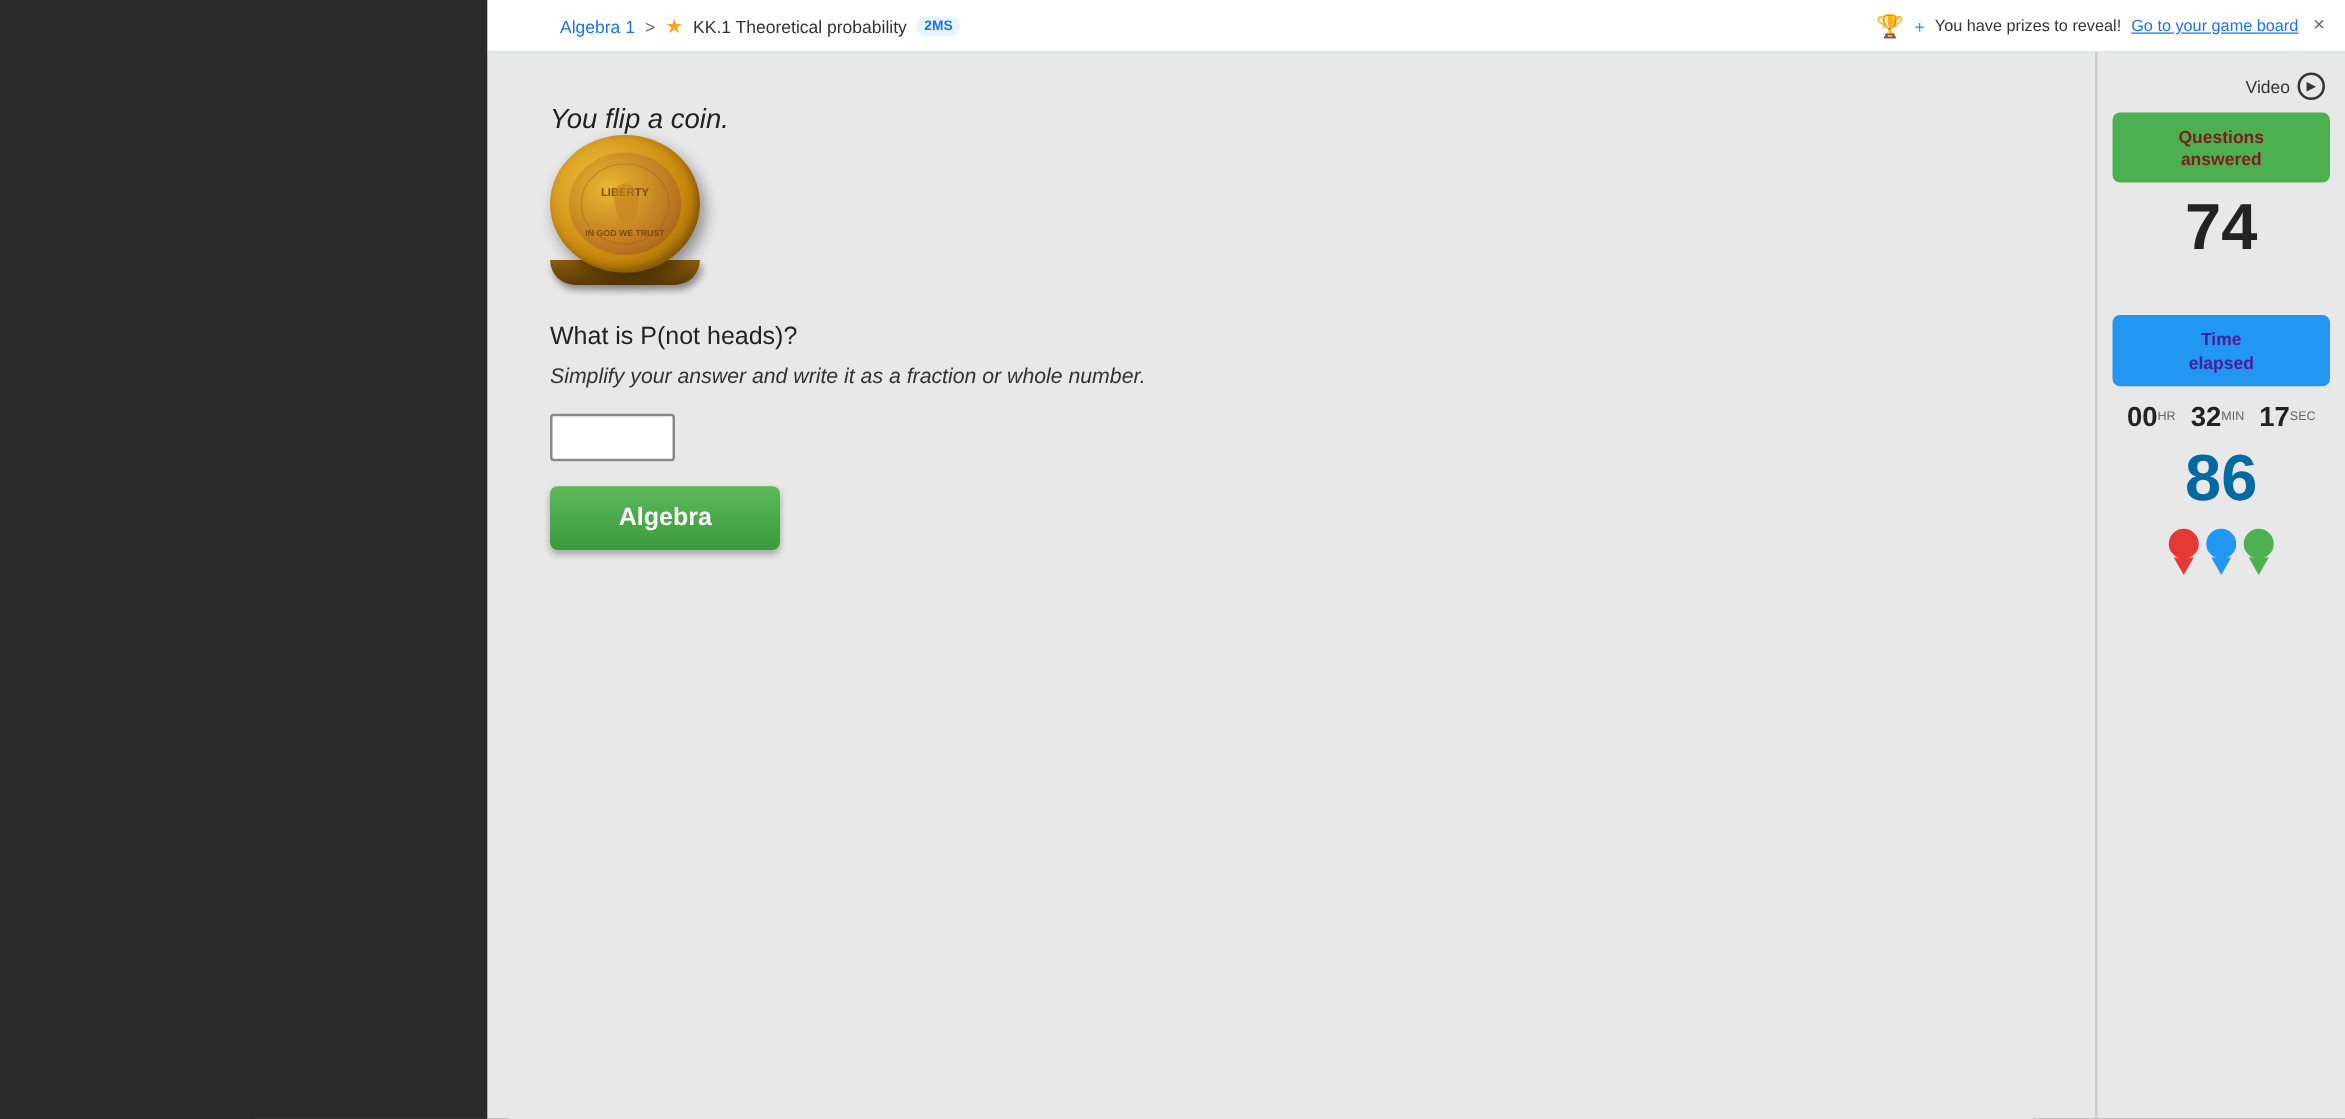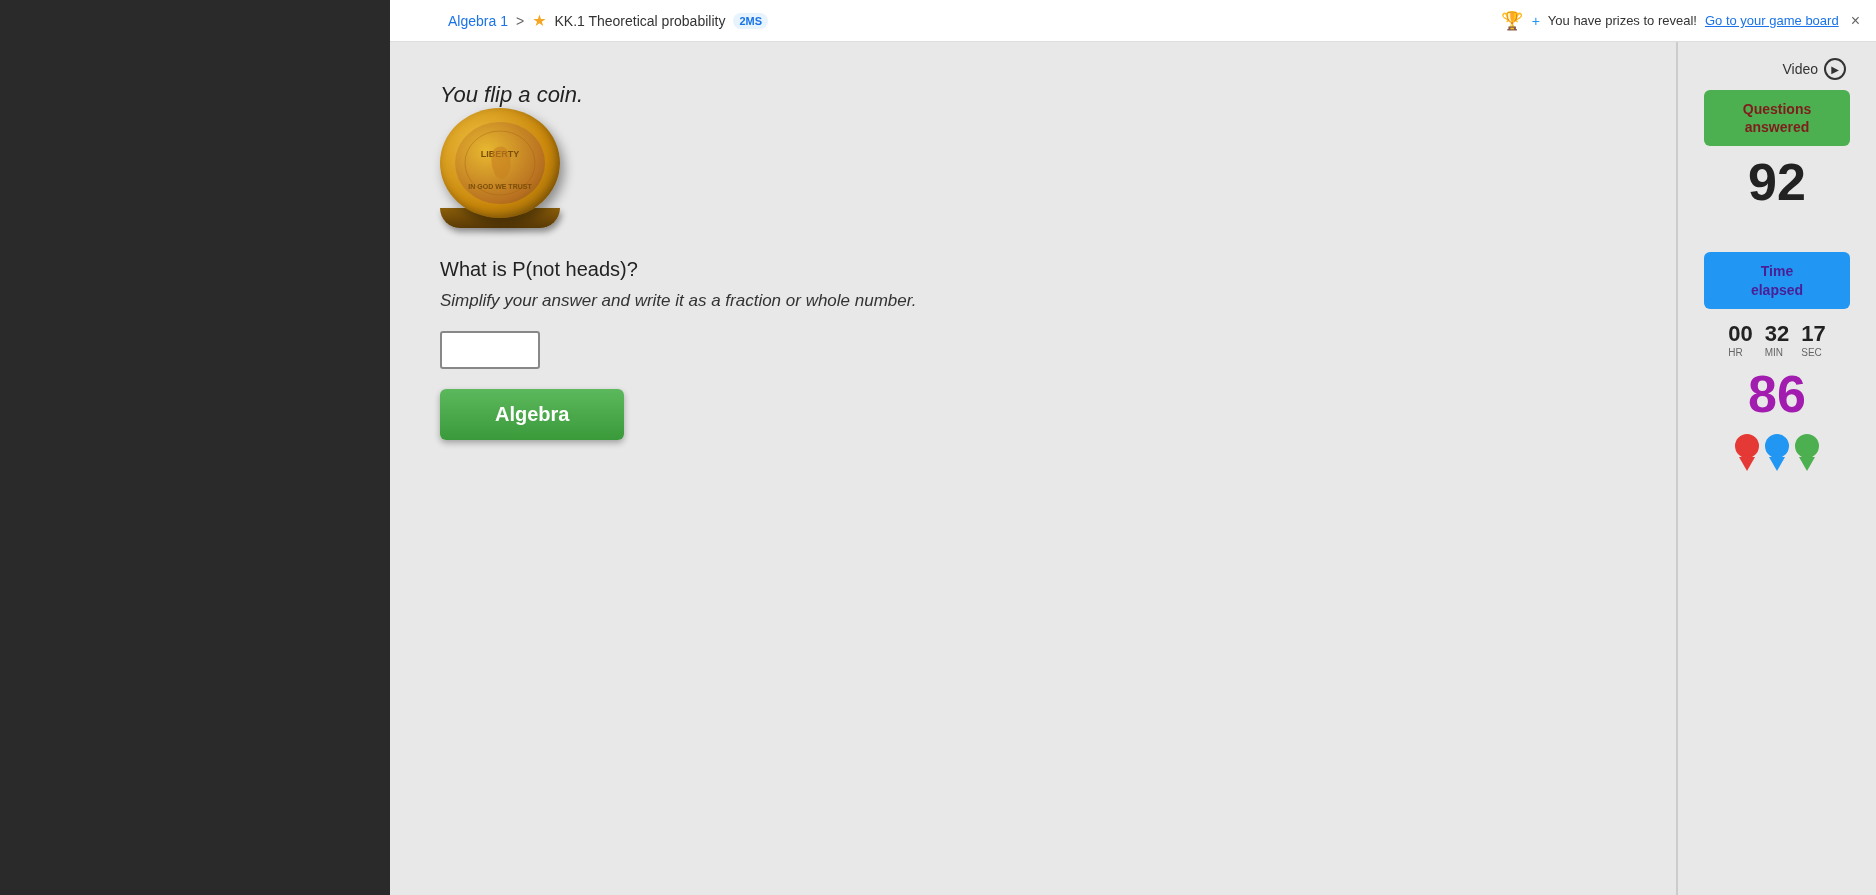--- a/index.html
+++ b/index.html
@@ -207,21 +207,21 @@
       font-size: 20px;
       cursor: pointer;
       font-weight: 600;
       box-shadow: 0 3px 6px rgba(0,0,0,0.3);
     }
 
     
     .right-sidebar {
       width: 200px;
       background: #e8e8e8;
-      padding: 16px 26px;
+      padding: 16px 12px;
       display: flex;
       flex-direction: column;
       align-items: center;
       gap: 10px;
       border-left: 2px solid #ccc;
     }
 
     .video-button {
       display: flex;
       align-items: center;
@@ -282,22 +282,22 @@
 
     .timer-display {
       display: flex;
       gap: 12px;
       align-items: flex-start;
       margin-top: 2px;
     }
 
     .timer-unit {
       display: flex;
-      flex-direction: column;
-      align-items: flex-start;
+      flex-direction: row;
+      align-items: center;
     }
 
     .timer-value {
       font-size: 22px;
       font-weight: 700;
       color: #222;
     }
 
     .timer-label {
       font-size: 10px;
@@ -315,21 +315,21 @@
       font-weight: 700;
       cursor: pointer;
       text-align: center;
       width: 100%;
       line-height: 1.3;
     }
 
     .smartscore-number {
       font-size: 52px;
       font-weight: 700;
-      color: #a21caf;
+      color: #0369a1;
       line-height: 1;
     }
 
     .medals-row {
       display: flex;
       gap: 6px;
       align-items: center;
       margin-top: 4px;
     }
 
@@ -428,21 +428,21 @@
       <div class="video-button">
         <span>Video</span>
         <div class="video-play-icon">▶</div>
       </div>
 
       <button class="questions-answered-btn">
         <span style="white-space:pre-line;">Questions
 answered</span>
       </button>
 
-      <div class="score-number-large">92</div>
+      <div class="score-number-large">74</div>
 
       <button class="time-elapsed-btn">
         <span style="white-space:pre-line;">Time
 elapsed</span>
       </button>
 
       <div class="timer-display">
         <div class="timer-unit">
           <span class="timer-value">00</span>
           <span class="timer-label">HR</span>

